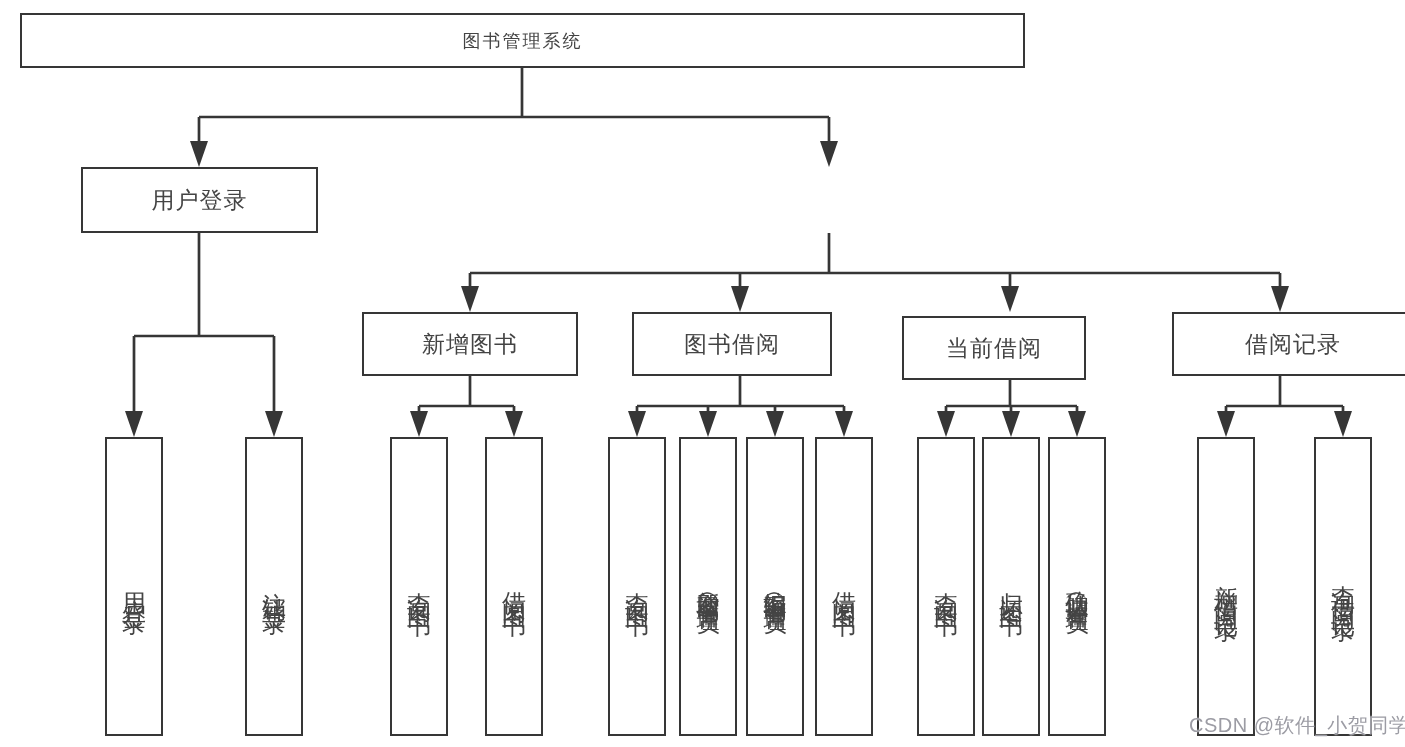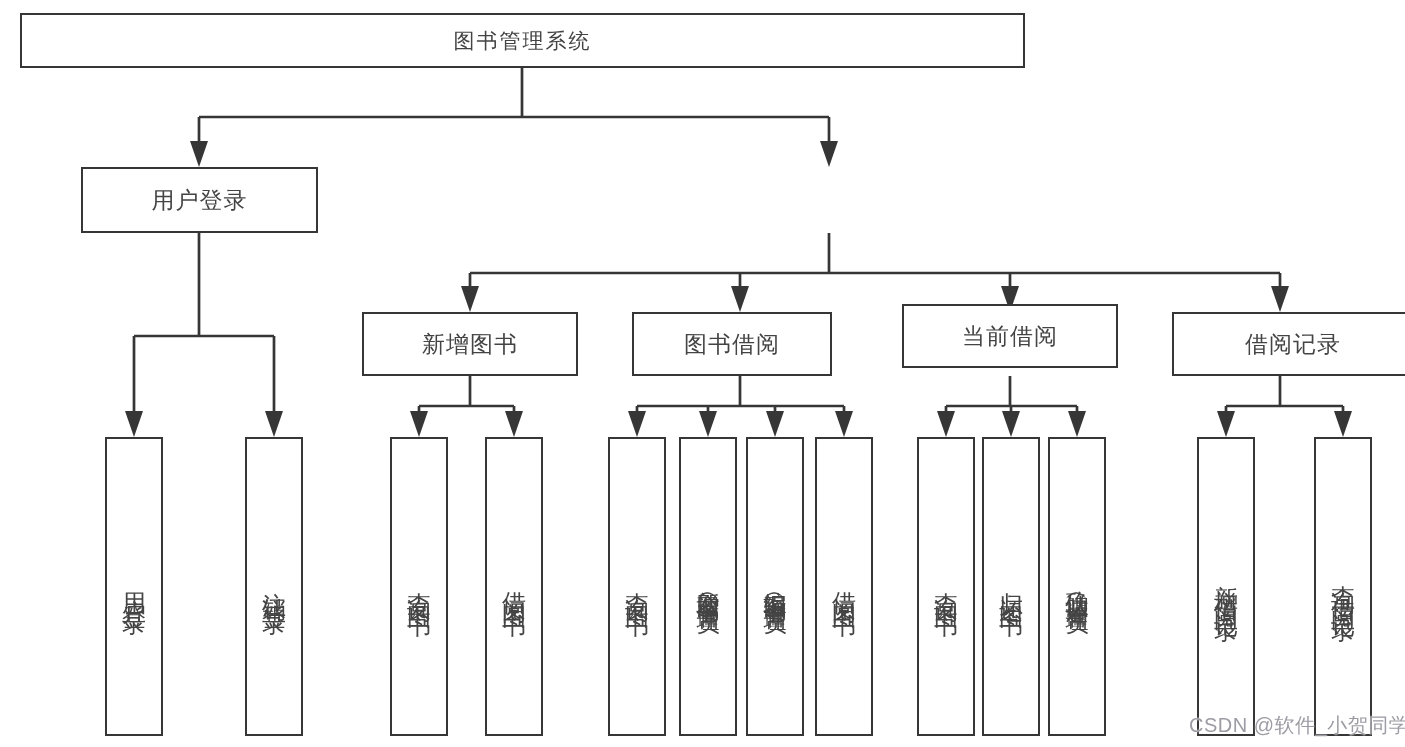--- a/index.html
+++ b/index.html
@@ -27,21 +27,21 @@
     align-items: center;
     justify-content: center;
     z-index: 1;
   }
   .hlabel {
     font-size: 23px;
     letter-spacing: 1px;
     color: #444444;
     white-space: nowrap;
   }
-  .root .hlabel { font-size: 21px; letter-spacing: 2px; }
+  .root .hlabel { font-size: 18px; letter-spacing: 2px; }
   .vlabel {
     writing-mode: vertical-rl;
     text-orientation: mixed;
     font-size: 24px;
     line-height: 1;
     letter-spacing: 7px;
     color: #444444;
   }
   .vlabel.vlong { letter-spacing: 3px; font-size: 23px; }
   .watermark {
@@ -108,21 +108,21 @@
   <div class="node" style="left:81px;top:167px;width:237px;height:66px">
     <span class="hlabel">用户登录</span>
   </div>
 
   <div class="node" style="left:362px;top:312px;width:216px;height:64px">
     <span class="hlabel">新增图书</span>
   </div>
   <div class="node" style="left:632px;top:312px;width:200px;height:64px">
     <span class="hlabel">图书借阅</span>
   </div>
-  <div class="node" style="left:902px;top:304px;width:216px;height:64px">
+  <div class="node" style="left:902px;top:316px;width:184px;height:64px">
     <span class="hlabel">当前借阅</span>
   </div>
   <div class="node" style="left:1172px;top:312px;width:242px;height:64px">
     <span class="hlabel">借阅记录</span>
   </div>
 
   <div class="node" style="left:105px;top:437px;width:58px;height:299px">
     <span class="vlabel">用户登录</span>
   </div>
   <div class="node" style="left:245px;top:437px;width:58px;height:299px">

